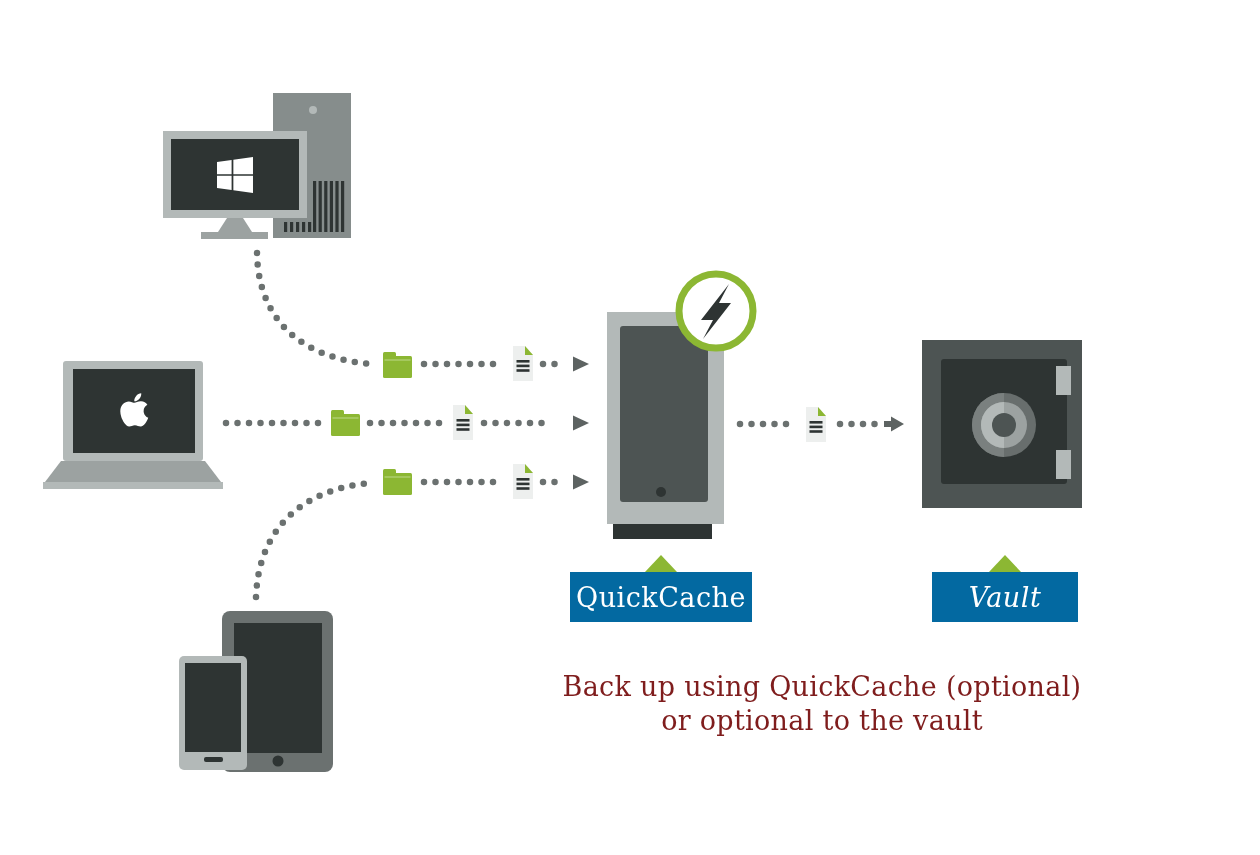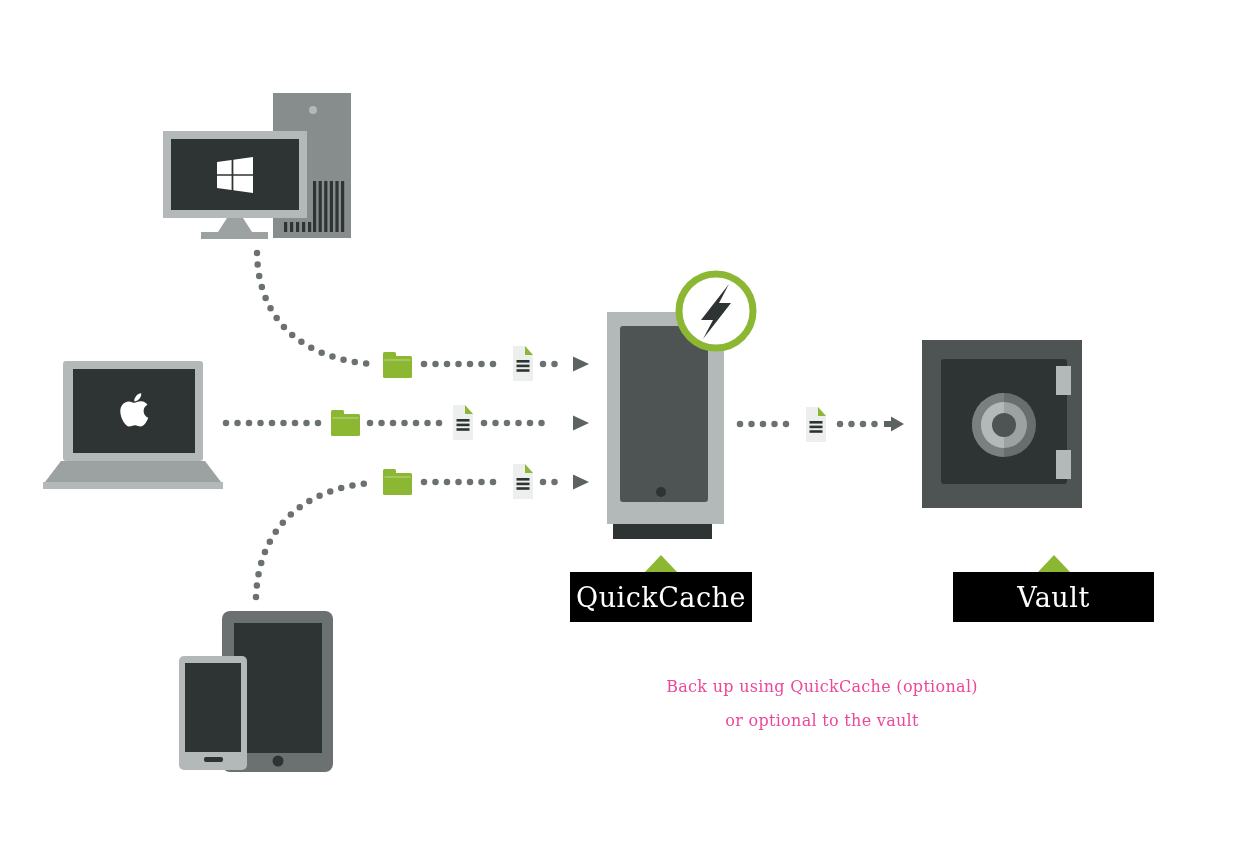--- a/index.html
+++ b/index.html
@@ -8,21 +8,21 @@
     width: 1260px;
     height: 855px;
     background: #ffffff;
     overflow: hidden;
     font-family: "DejaVu Serif", "Liberation Serif", serif;
   }
   .diagram-svg { position:absolute; left:0; top:0; }
 
   .label-box {
     position: absolute;
-    background: #000000;
+    background: #0369a1;
     color: #ffffff;
     font-size: 27px;
     letter-spacing: 0.5px;
     display: flex;
     align-items: center;
     justify-content: center;
     text-align: center;
   }
   .label-pointer {
     position: absolute;
@@ -33,22 +33,22 @@
     border-left: 16px solid transparent;
     border-right: 16px solid transparent;
     border-bottom: 17px solid #8CB733;
   }
   .caption {
     position: absolute;
     left: 560px;
     top: 670px;
     width: 524px;
     text-align: center;
-    color: #ec4899;
-    font-size: 16px;
+    color: #7f1d1d;
+    font-size: 27px;
     line-height: 34px;
     letter-spacing: 0.3px;
   }
 </style>
 </head>
 <body>
 
 <div class="canvas">
 
   <svg class="diagram-svg" width="1260" height="855" viewBox="0 0 1260 855">
@@ -192,21 +192,21 @@
         <circle cx="1004" cy="425" r="12" fill="#4D5453"></circle>
       </g>
     </g>
   </svg>
 
   <div class="label-box" style="left:570px; top:572px; width:182px; height:50px;">
     <div class="label-pointer"></div>
     <span>QuickCache</span>
   </div>
 
-  <div class="label-box" style="left:953px; top:572px; width:201px; height:50px;">
+  <div class="label-box" style="left:932px; top:572px; width:146px; height:50px;font-style:italic;">
     <div class="label-pointer"></div>
     <span>Vault</span>
   </div>
 
   <div class="caption">
     <div>Back up using QuickCache (optional)</div>
     <div>or optional to the vault</div>
   </div>
 
 </div>

